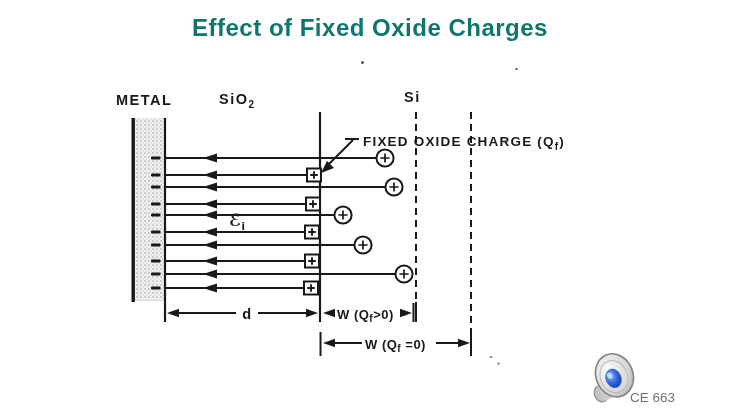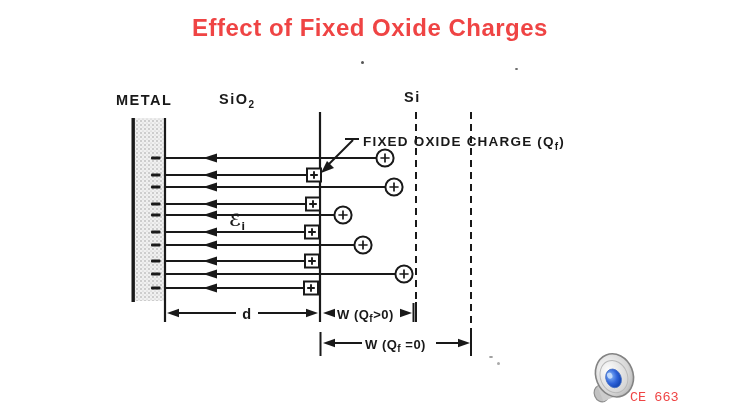--- a/index.html
+++ b/index.html
@@ -15,33 +15,33 @@
     font-weight:bold; font-size:24px; letter-spacing:0.5px;
   }
   svg text { fill:#191919; }
   .t-lab   { font-family:"Liberation Sans", sans-serif; font-weight:bold; font-size:14.5px; letter-spacing:1.5px; }
   .t-ann   { font-family:"Liberation Sans", sans-serif; font-weight:bold; font-size:13.5px; letter-spacing:1.2px; }
   .t-dim   { font-family:"Liberation Sans", sans-serif; font-weight:bold; font-size:13px; letter-spacing:0.5px; }
   .t-efield{ font-family:"DejaVu Sans", sans-serif; font-weight:600; font-size:17px; }
   .sub     { font-size:10px; }
   .footer-text {
     position:absolute; left:630px; top:374px;
-    font-size:13.5px; color:#ef4444; z-index:1;
-    font-family:Liberation Mono, monospace;
+    font-size:13.5px; color:#737373; z-index:1;
+    font-family:Liberation Sans, sans-serif;
     margin-top:16px;
   }
   .speaker { position:absolute; left:584px; top:344px; z-index:2; }
   .speck { position:absolute; border-radius:50%; }
 </style>
 </head>
 <body>
 
 <div class="slide">
 
-  <div class="title" style="color: #ef4444;">Effect of Fixed Oxide Charges</div>
+  <div class="title" style="color: #0f766e;">Effect of Fixed Oxide Charges</div>
 
   <svg width="740" height="416" viewBox="0 0 740 416" style="position:absolute;left:0;top:0;">
     <defs>
       <pattern id="stipple" width="4" height="4" patternUnits="userSpaceOnUse">
         <rect width="4" height="4" fill="#f0f0f0"></rect>
         <circle cx="1" cy="1" r="0.75" fill="#9a9a9a"></circle>
         <circle cx="3" cy="3" r="0.6" fill="#bdbdbd"></circle>
       </pattern>
     </defs>
 

